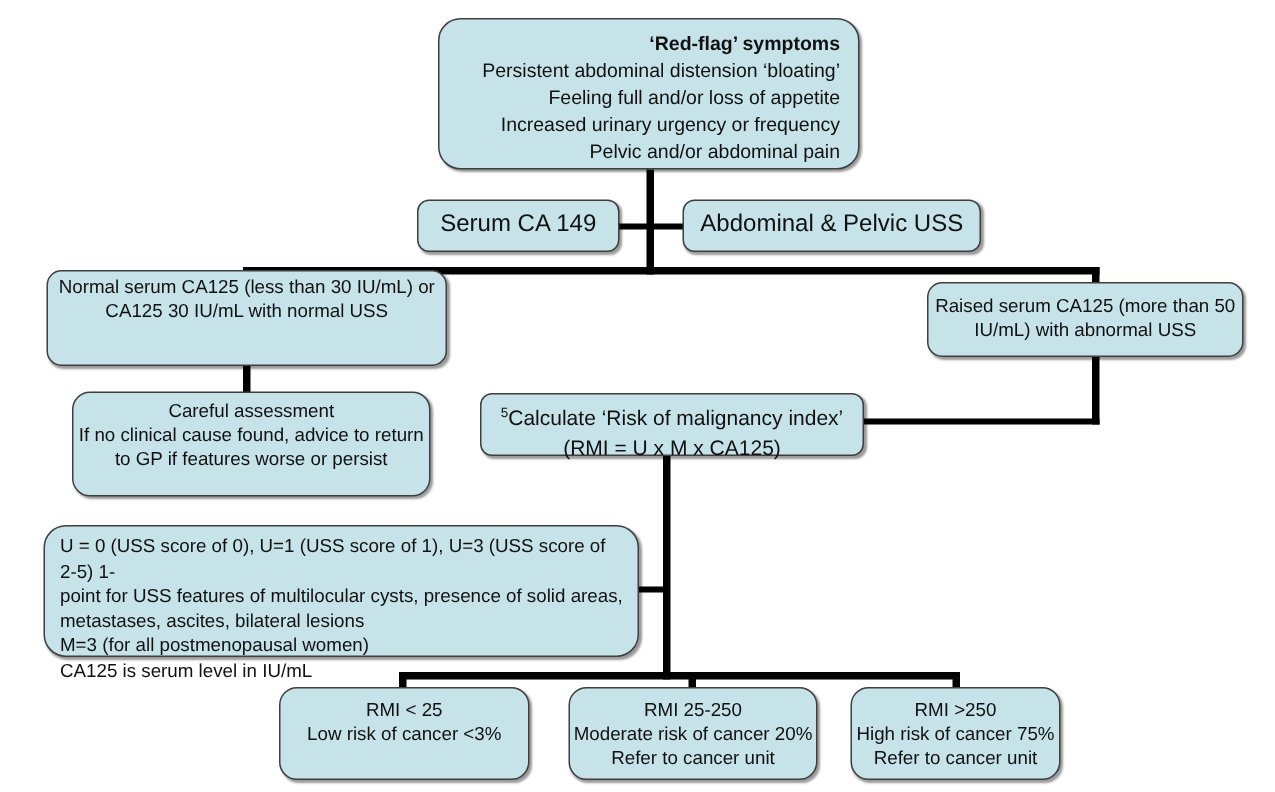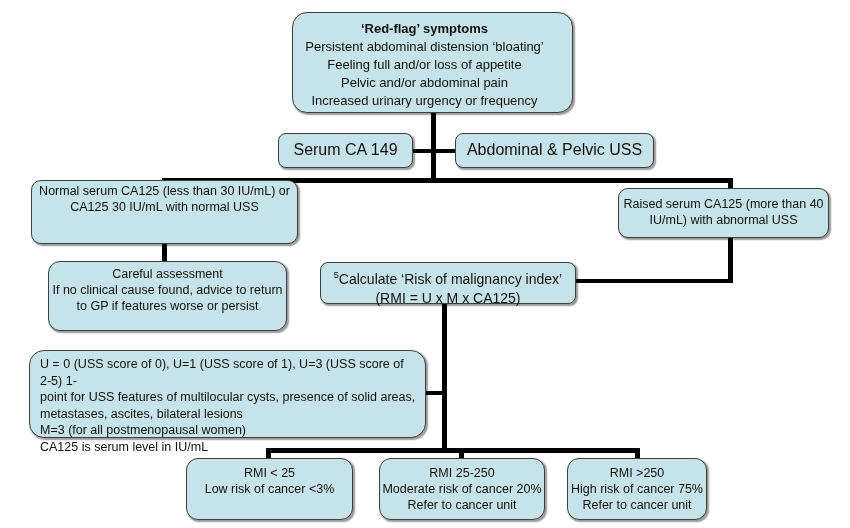--- a/index.html
+++ b/index.html
@@ -10,21 +10,21 @@
   .box{
     position:absolute;box-sizing:border-box;
     background:var(--box-fill,#c6e3ea);
     border:1.5px solid var(--box-border,#3f3f3f);
     box-shadow:1.5px 1.5px 1.5px rgba(0,0,0,0.40);
     font-size:12.5px;line-height:16px;text-align:center;
   }
   .line{position:absolute;background:var(--line-color,#000);}
   
   .symptoms{left:292px;top:12px;width:281px;height:101px;border-radius:15px;
-            text-align:center;padding:7px 26px 0 10px;font-size:13px;line-height:18px;}
+            text-align:right;padding:7px 12px 0 10px;font-size:13px;line-height:18px;}
   .symptoms .box-title{font-weight:bold;}
   .test{top:133px;height:35px;border-radius:8px;font-size:16px;line-height:32px;
         white-space:nowrap;}
   .test-left{left:278px;width:135px;}
   .test-right{left:455px;width:199px;}
   .normal{left:31px;top:180px;width:267px;height:64px;border-radius:10px;padding-top:2px;}
   .raised{left:618px;top:188px;width:211px;height:50px;border-radius:10px;padding-top:7px;}
   .careful{left:48px;top:261px;width:239px;height:70px;border-radius:12px;padding-top:4px;}
   .rmi{left:320px;top:262px;width:256px;height:42px;border-radius:8px;
        font-size:14px;line-height:19px;padding-top:3px;}
@@ -53,34 +53,34 @@
   <div class="line" style="left:424px;top:391px;width:22px;height:4px;"></div>
   <div class="line" style="left:266px;top:448px;width:374px;height:5px;"></div>
   <div class="line" style="left:266px;top:448px;width:5px;height:12px;"></div>
   <div class="line" style="left:459px;top:448px;width:5px;height:12px;"></div>
   <div class="line" style="left:635px;top:448px;width:5px;height:12px;"></div>
 
   <div class="box symptoms">
     <div class="box-title">‘Red-flag’ symptoms</div>
     <div>Persistent abdominal distension ‘bloating’</div>
     <div>Feeling full and/or loss of appetite</div>
+    <div>Increased urinary urgency or frequency</div>
     <div>Pelvic and/or abdominal pain</div>
-    <div>Increased urinary urgency or frequency</div>
   </div>
 
   <div class="box test test-left">Serum CA 149</div>
   <div class="box test test-right">Abdominal &amp; Pelvic USS</div>
 
   <div class="box normal">
     <div>Normal serum CA125 (less than 30 IU/mL) or</div>
     <div>CA125 30 IU/mL with normal USS</div>
   </div>
 
   <div class="box raised">
-    <div>Raised serum CA125 (more than 40</div>
+    <div>Raised serum CA125 (more than 50</div>
     <div>IU/mL) with abnormal USS</div>
   </div>
 
   <div class="box careful">
     <div>Careful assessment</div>
     <div>If no clinical cause found, advice to return</div>
     <div>to GP if features worse or persist</div>
   </div>
 
   <div class="box rmi">

